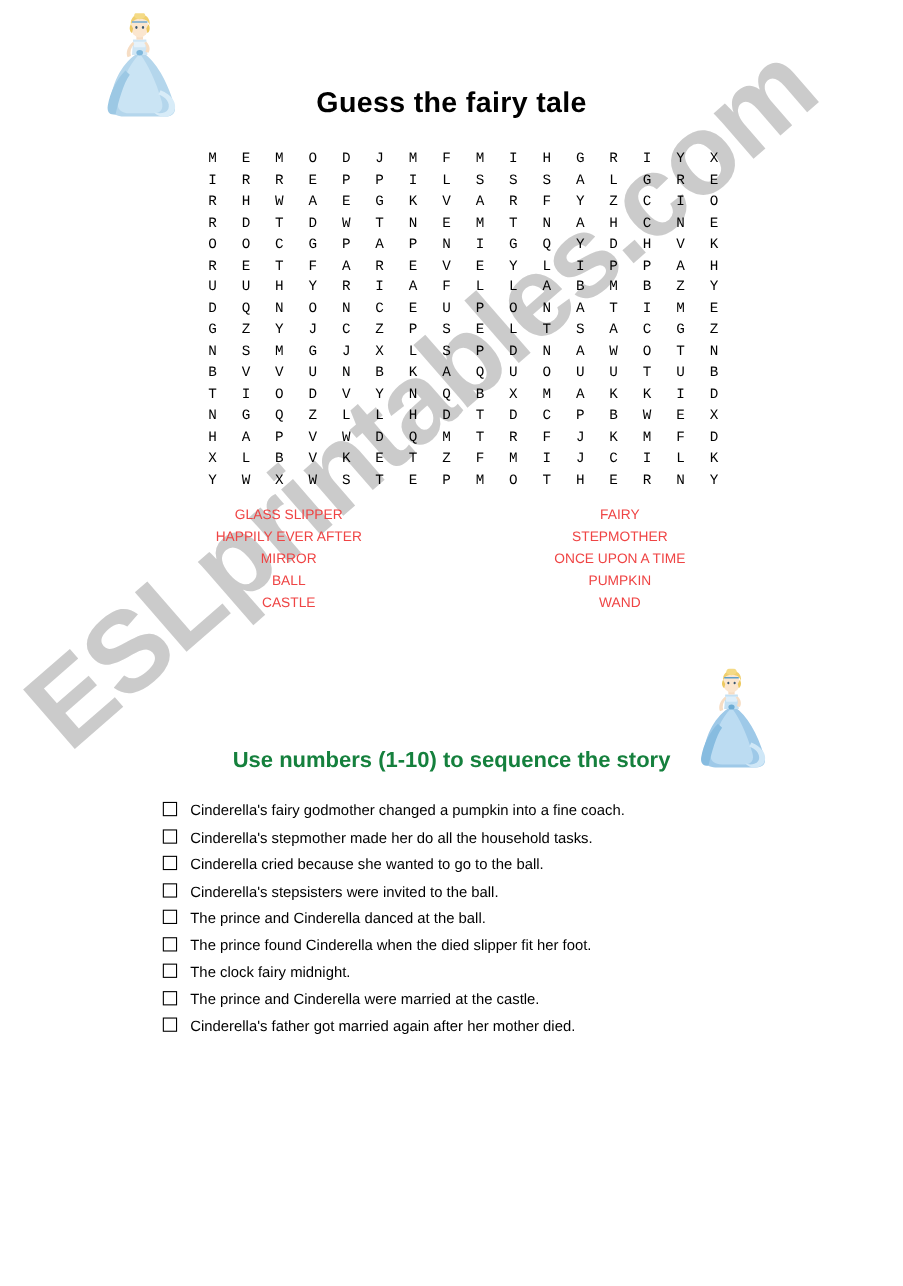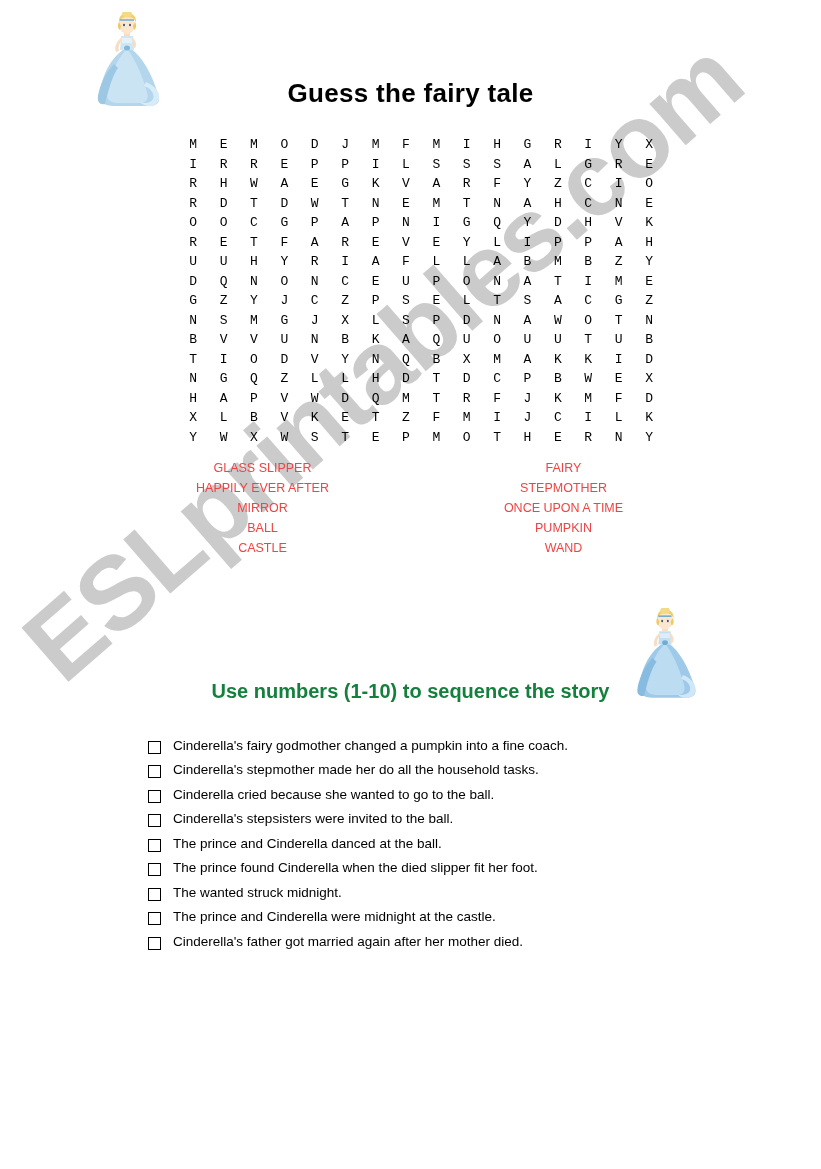--- a/index.html
+++ b/index.html
@@ -127,21 +127,21 @@
 
   
   #sequence-list {
     position: absolute;
     left: 114px;
     top: 729px;
     z-index: 10;
   }
   .seq-item {
     display: flex;
-    align-items: flex-end;
+    align-items: flex-start;
     height: 24.5px;
     padding-left: 34px;
   }
   .seq-checkbox {
     width: 11px;
     height: 11px;
     border: 1px solid #000000;
     background: transparent;
     flex: 0 0 auto;
     margin-right: 12px;
@@ -266,25 +266,25 @@
       <div class="seq-item">
         <div class="seq-checkbox"></div>
         <div class="seq-text">The prince and Cinderella danced at the ball.</div>
       </div>
       <div class="seq-item">
         <div class="seq-checkbox"></div>
         <div class="seq-text">The prince found Cinderella when the died slipper fit her foot.</div>
       </div>
       <div class="seq-item">
         <div class="seq-checkbox"></div>
-        <div class="seq-text">The wanted struck midnight.</div>
-      </div>
-      <div class="seq-item">
-        <div class="seq-checkbox"></div>
-        <div class="seq-text">The prince and Cinderella were midnight at the castle.</div>
+        <div class="seq-text">The clock fairy midnight.</div>
+      </div>
+      <div class="seq-item">
+        <div class="seq-checkbox"></div>
+        <div class="seq-text">The prince and Cinderella were married at the castle.</div>
       </div>
       <div class="seq-item">
         <div class="seq-checkbox"></div>
         <div class="seq-text">Cinderella's father got married again after her mother died.</div>
       </div>
     </div>
 
 </div>
 
 </body></html>

